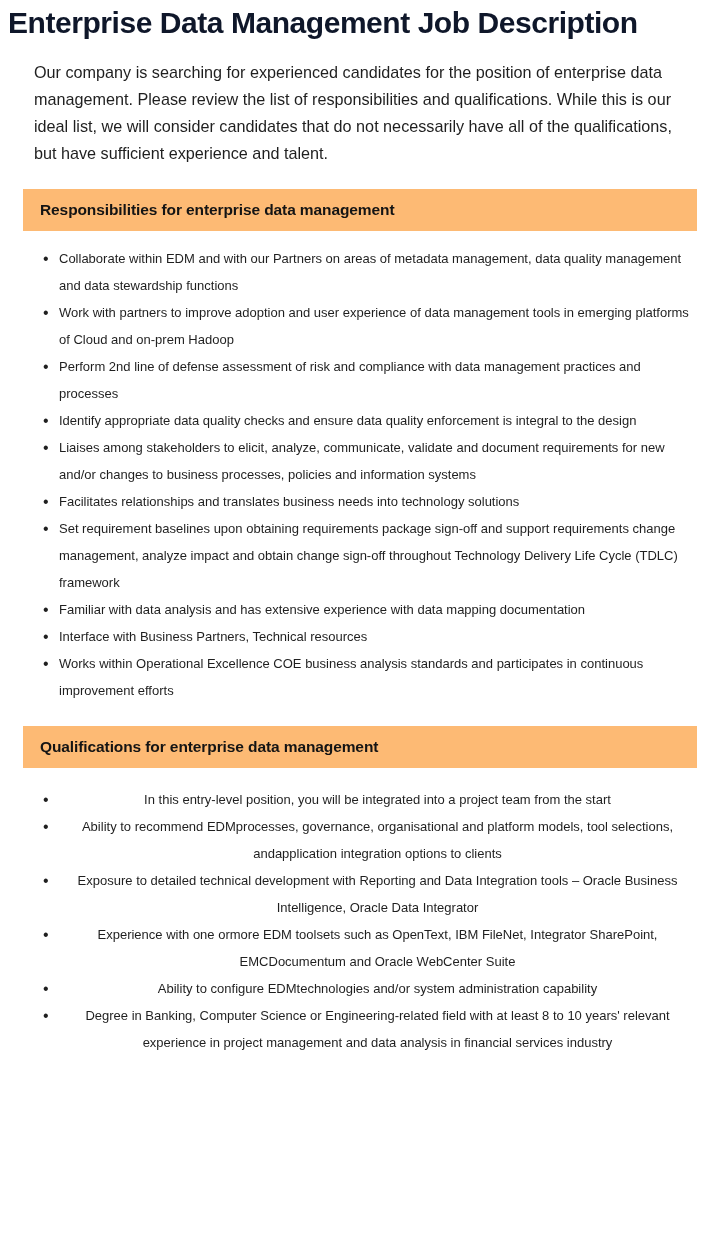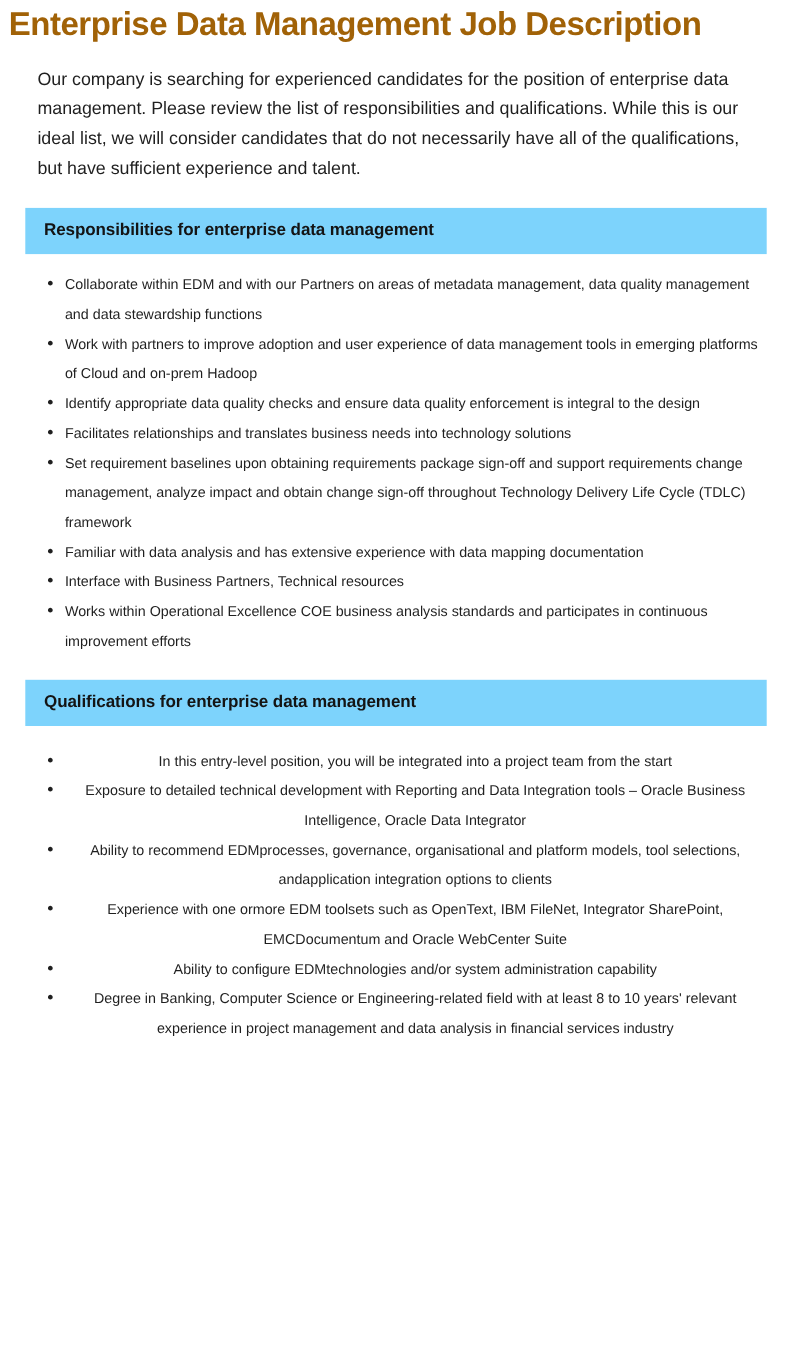--- a/index.html
+++ b/index.html
@@ -21,37 +21,37 @@
     position: relative;
     background: #ffffff;
   }
   .doc-title {
     margin: 0;
     padding: 4px 8px 0 8px;
     font-size: 30px;
     line-height: 38px;
     font-weight: 700;
     letter-spacing: -0.45px;
-    color: #a16207;
+    color: #0f172a;
     white-space: nowrap;
   }
   .intro {
     margin: 17px 0 0 0;
     padding: 0 24px 0 34px;
     font-size: 16.2px;
     line-height: 27px;
     color: #1f1f1f;
     max-width: 697px;
   }
   .section {
     margin-top: 22px;
   }
   .section-header {
     margin: 0 23px 0 23px;
-    background: #7dd3fc;
+    background: #fdba74;
     height: 42px;
     display: flex;
     align-items: center;
     padding-left: 17px;
   }
   .section-header-text {
     font-size: 15.5px;
     font-weight: 700;
     color: #141414;
     letter-spacing: -0.1px;
@@ -90,36 +90,38 @@
 
   <p class="intro">Our company is searching for experienced candidates for the position of enterprise data management. Please review the list of responsibilities and qualifications. While this is our ideal list, we will consider candidates that do not necessarily have all of the qualifications, but have sufficient experience and talent.</p>
 
   <div class="section">
     <div class="section-header">
       <span class="section-header-text">Responsibilities for enterprise data management</span>
     </div>
     <ul class="bullets" id="list-responsibilities">
         <li>Collaborate within EDM and with our Partners on areas of metadata management, data quality management and data stewardship functions</li>
         <li>Work with partners to improve adoption and user experience of data management tools in emerging platforms of Cloud and on-prem Hadoop</li>
+        <li>Perform 2nd line of defense assessment of risk and compliance with data management practices and processes</li>
         <li>Identify appropriate data quality checks and ensure data quality enforcement is integral to the design</li>
+        <li>Liaises among stakeholders to elicit, analyze, communicate, validate and document requirements for new and/or changes to business processes, policies and information systems</li>
         <li>Facilitates relationships and translates business needs into technology solutions</li>
         <li>Set requirement baselines upon obtaining requirements package sign-off and support requirements change management, analyze impact and obtain change sign-off throughout Technology Delivery Life Cycle (TDLC) framework</li>
         <li>Familiar with data analysis and has extensive experience with data mapping documentation</li>
         <li>Interface with Business Partners, Technical resources</li>
         <li>Works within Operational Excellence COE business analysis standards and participates in continuous improvement efforts</li>
       </ul>
   </div>
 
   <div class="section qual-section">
     <div class="section-header">
       <span class="section-header-text">Qualifications for enterprise data management</span>
     </div>
     <ul class="bullets" id="list-qualifications">
         <li>In this entry-level position, you will be integrated into a project team from the start</li>
+        <li>Ability to recommend EDMprocesses, governance, organisational and platform models, tool selections, andapplication integration options to clients</li>
         <li>Exposure to detailed technical development with Reporting and Data Integration tools – Oracle Business Intelligence, Oracle Data Integrator</li>
-        <li>Ability to recommend EDMprocesses, governance, organisational and platform models, tool selections, andapplication integration options to clients</li>
         <li>Experience with one ormore EDM toolsets such as OpenText, IBM FileNet, Integrator SharePoint, EMCDocumentum and Oracle WebCenter Suite</li>
         <li>Ability to configure EDMtechnologies and/or system administration capability</li>
         <li>Degree in Banking, Computer Science or Engineering-related field with at least 8 to 10 years' relevant experience in project management and data analysis in financial services industry</li>
       </ul>
   </div>
 
 </div>
 
 </body></html>

